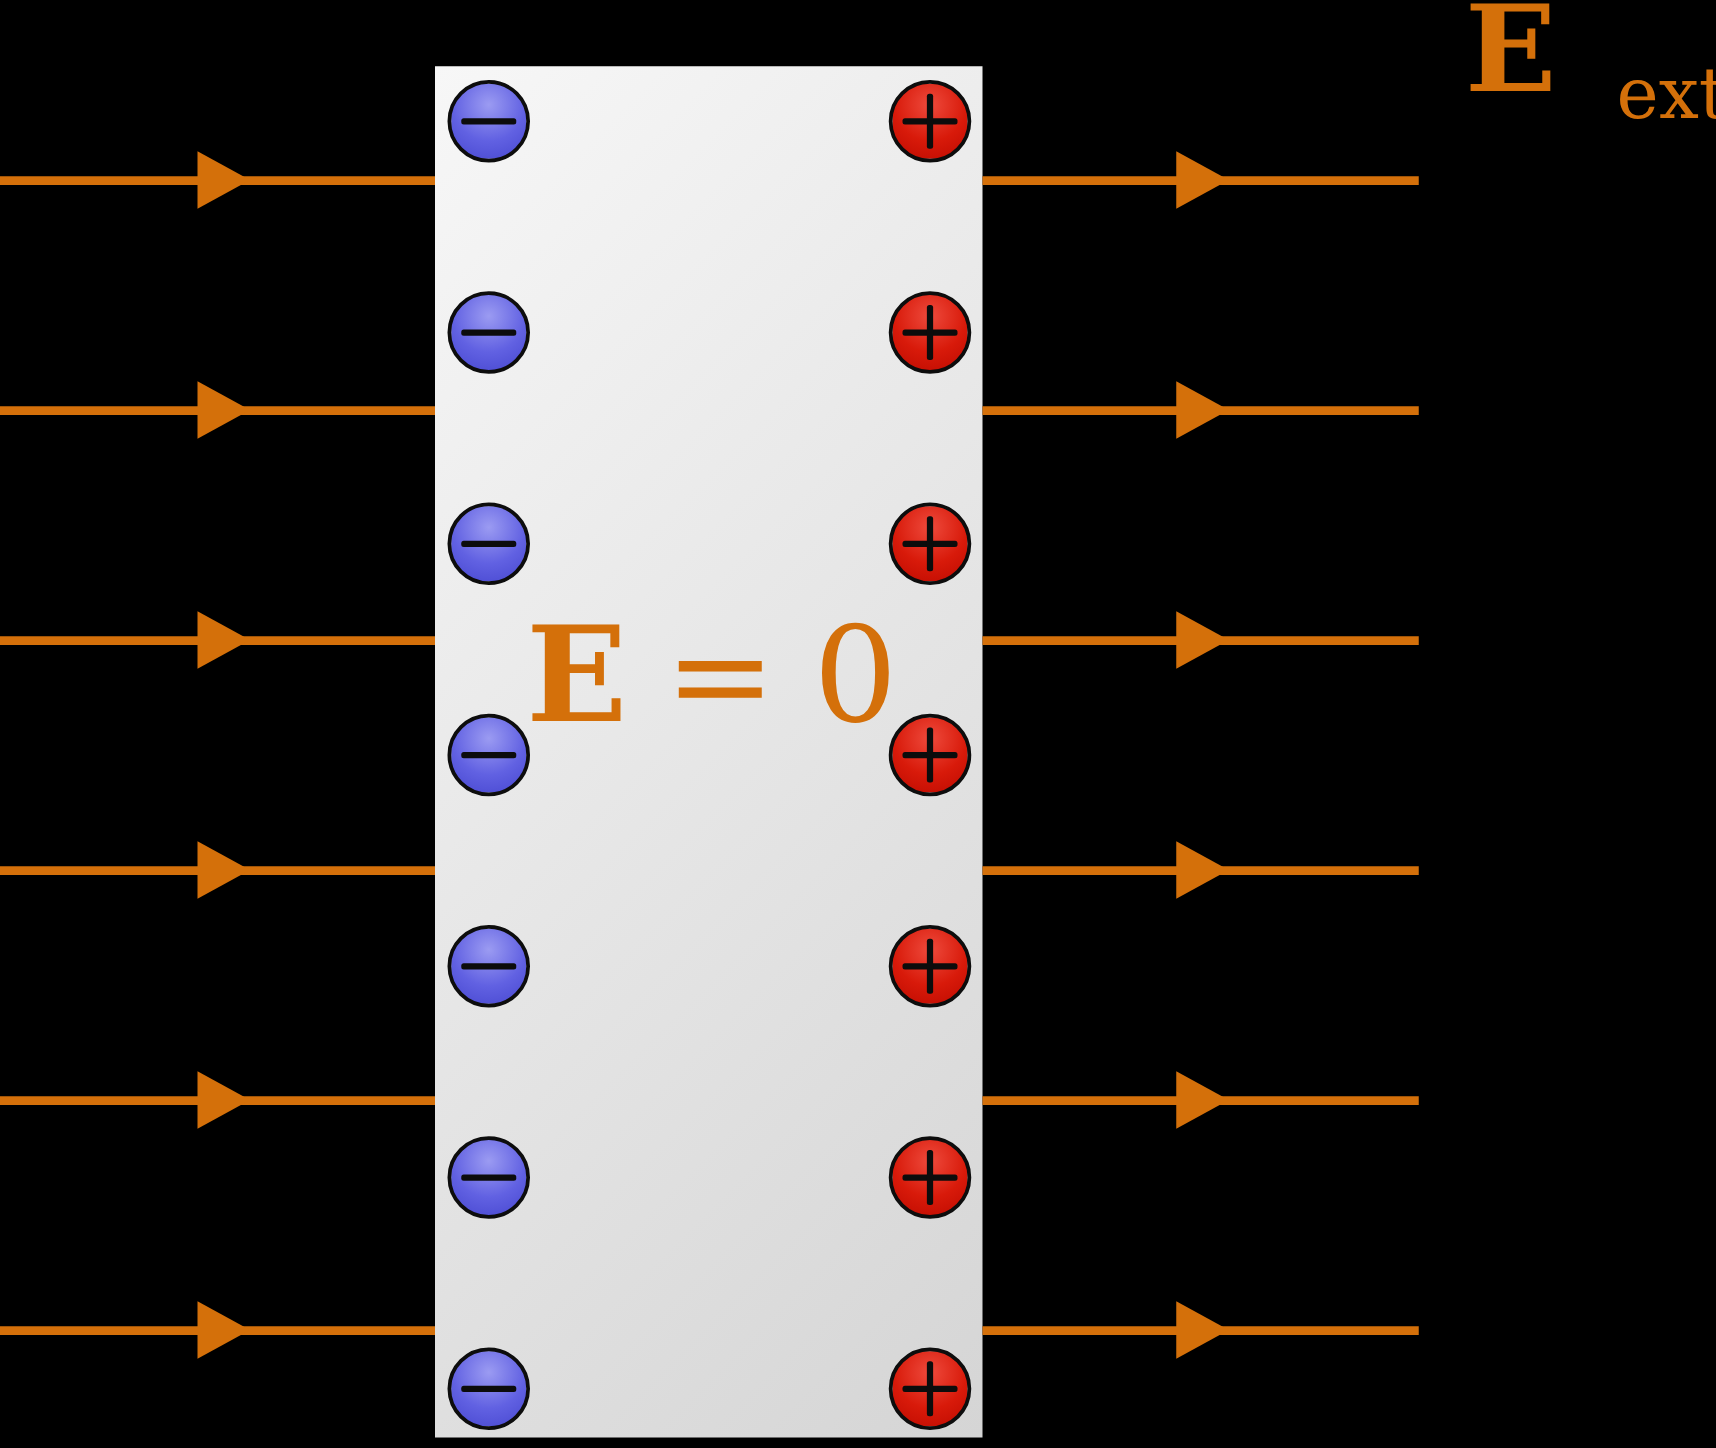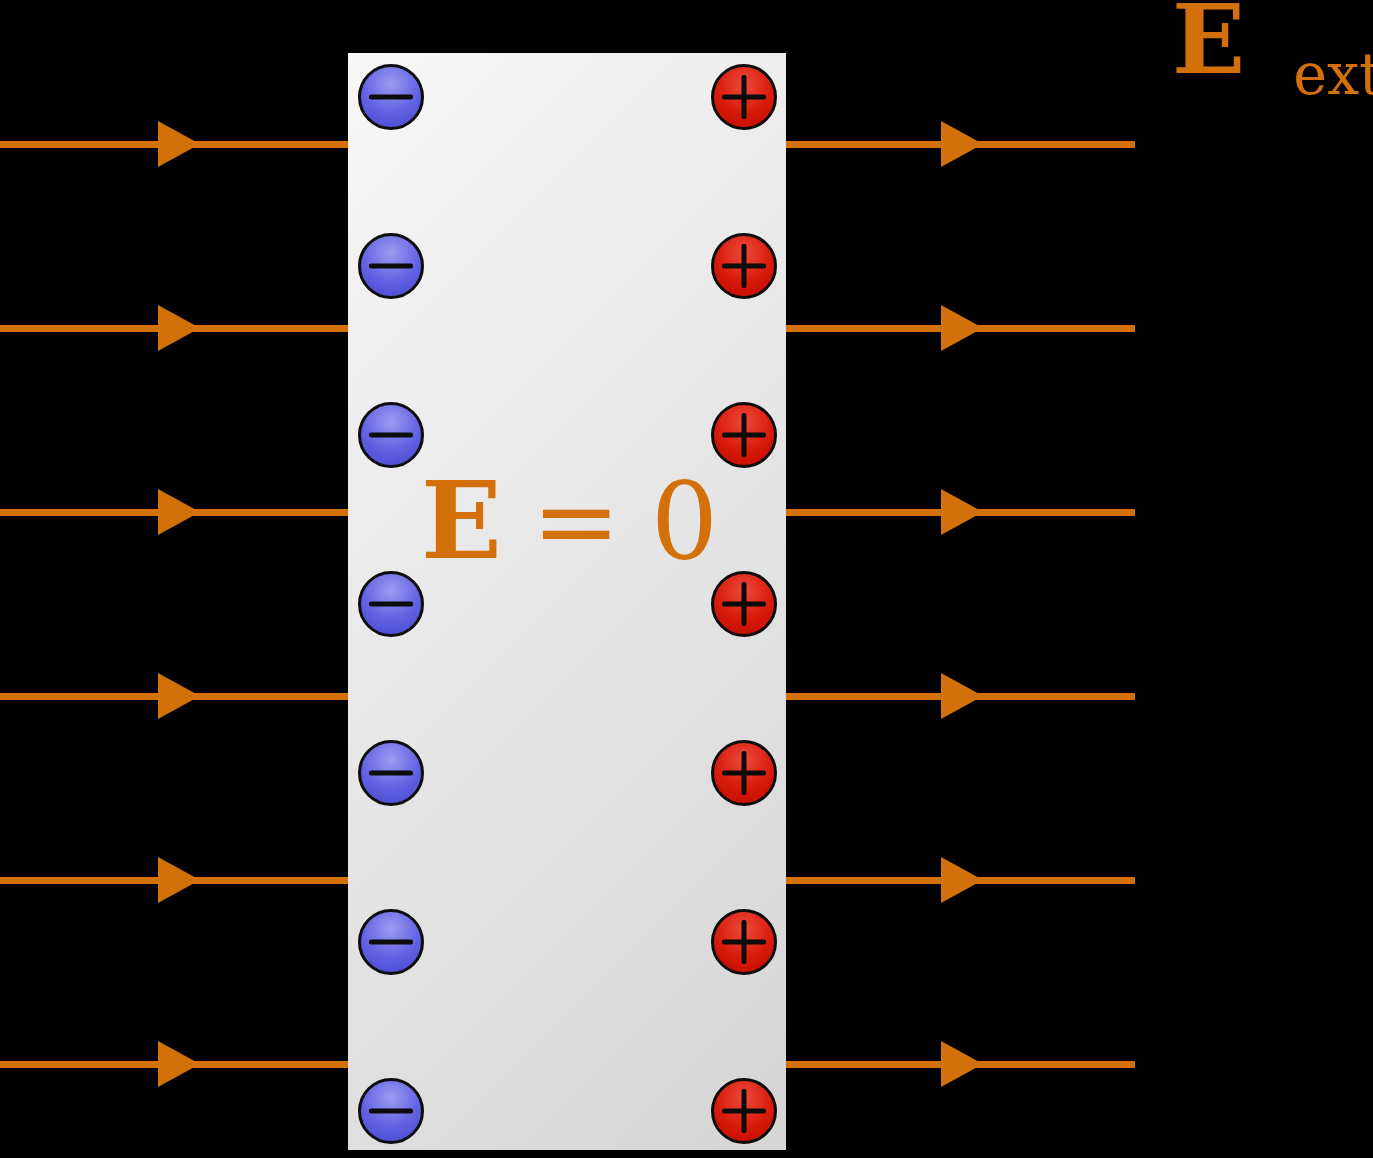--- a/index.html
+++ b/index.html
@@ -35,21 +35,21 @@
   .charge.positive {
     background: radial-gradient(circle at 50% 28%, var(--pos-light) 0%, var(--pos-mid) 55%, var(--pos-dark) 100%);
   }
   .bar-h, .bar-v {
     position:absolute; background:#0c0c0c; border-radius:2px;
     left:50%; top:50%; transform:translate(-50%,-50%);
   }
   .bar-h { width:44px; height:5px; }
   .bar-v { width:5px; height:44px; }
   .e-zero {
-    position:absolute; left:421px; top:468px;
+    position:absolute; left:421px; top:487px;
     color: var(--orange);
     font-size:106px; line-height:1em; white-space:nowrap;
   }
   .e-zero .sym { font-weight:bold; }
   .e-zero .eq  { margin-left:30px; }
   .e-zero .val { margin-left:30px; }
   .e-ext {
     position:absolute; left:1172px; top:-8px;
     color: var(--orange);
     font-size:96px; line-height:1em; white-space:nowrap;

